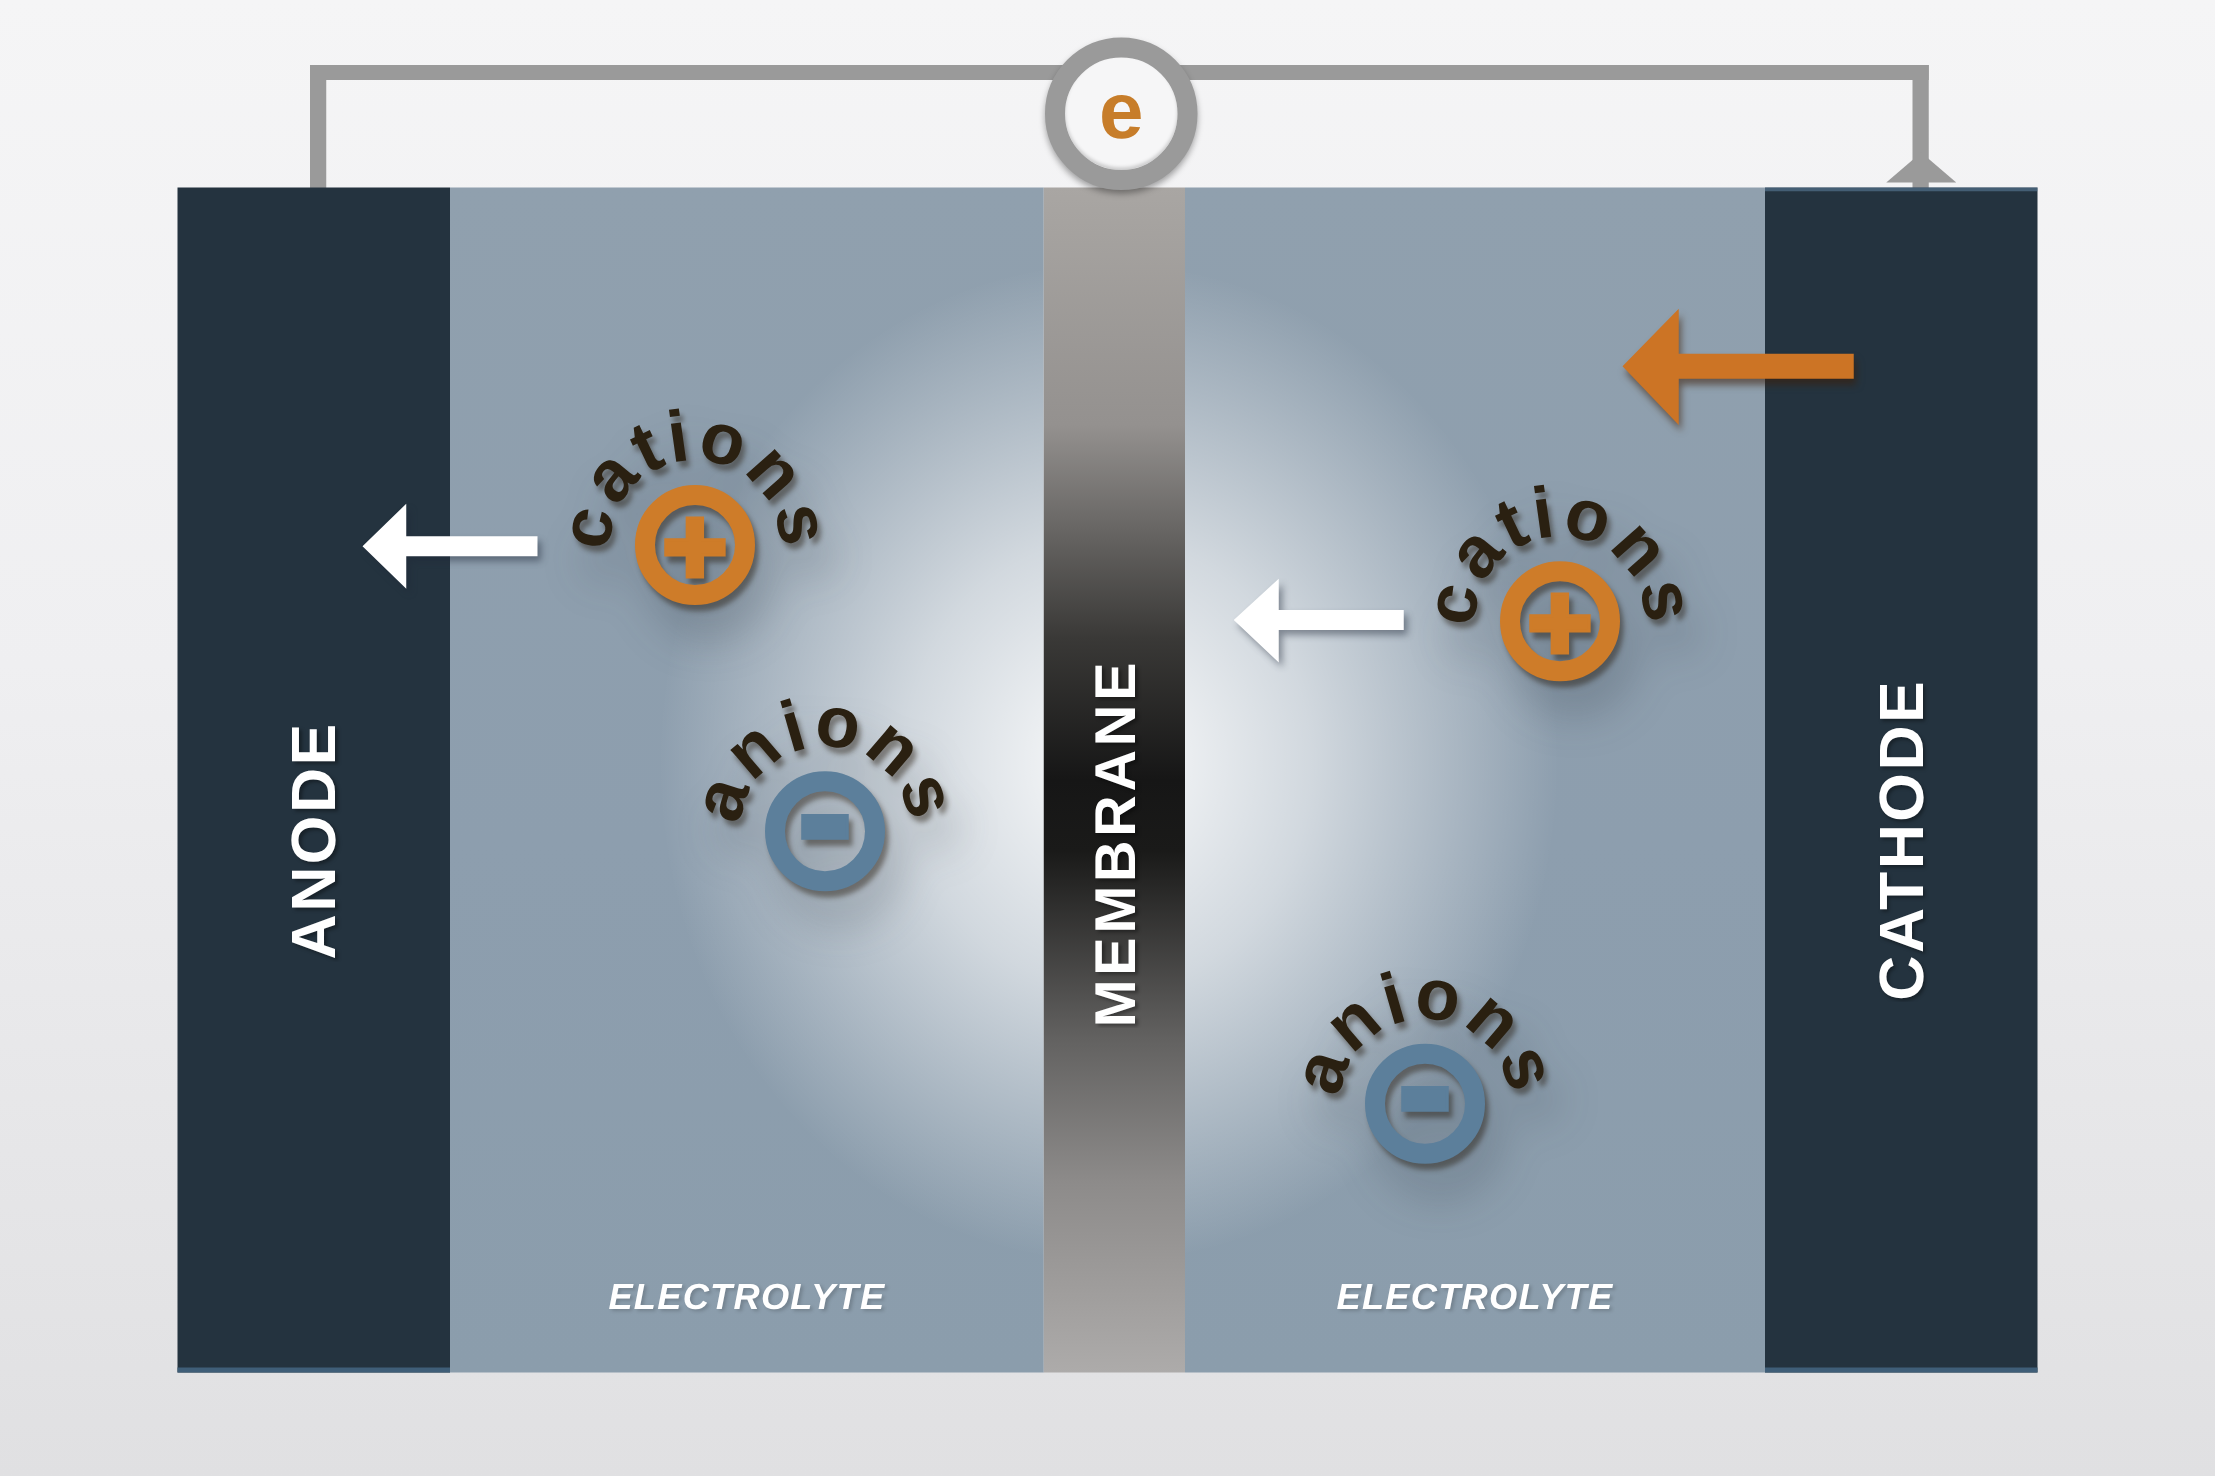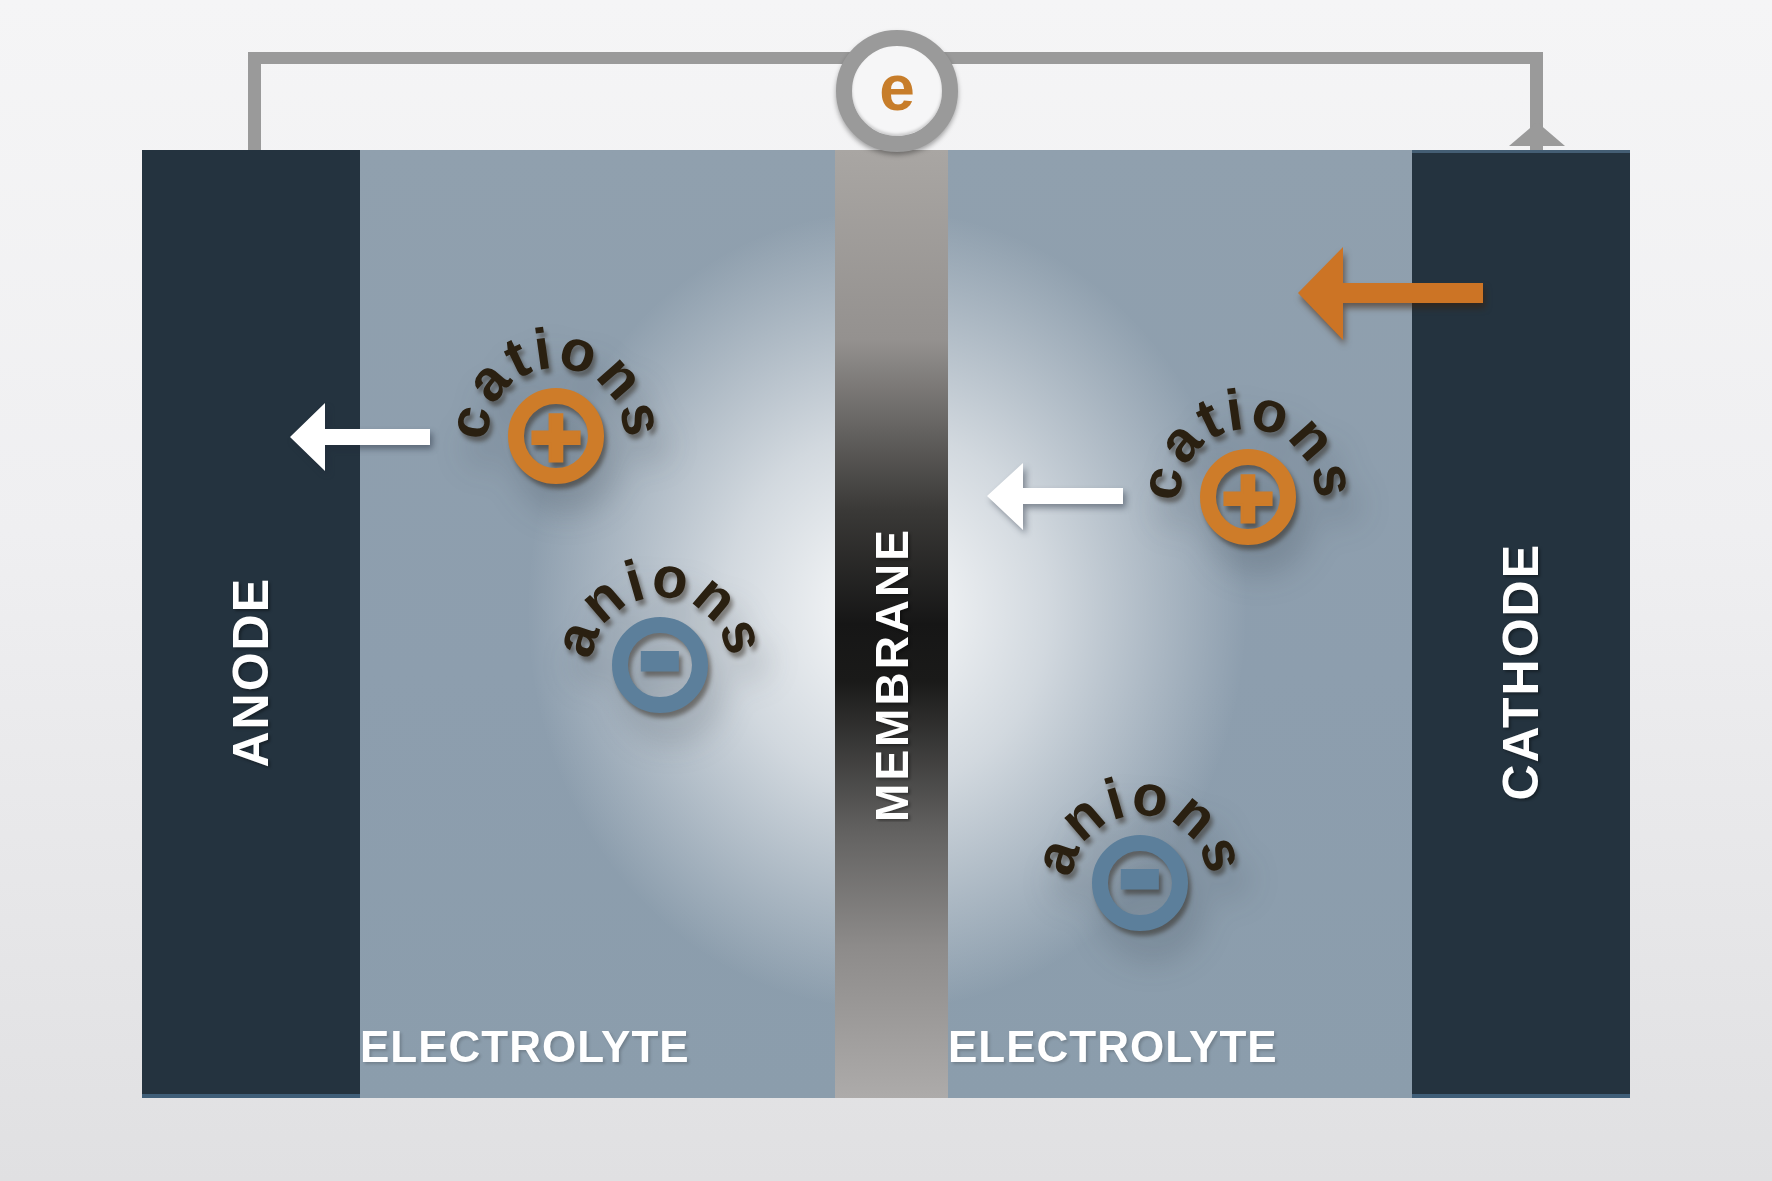--- a/index.html
+++ b/index.html
@@ -72,22 +72,22 @@
     writing-mode:vertical-rl;transform:rotate(180deg);
     color:#fff;font-weight:bold;letter-spacing:2px;
     text-shadow:-2px 2px 3px rgba(0,0,0,0.35);
   }
   #anode-label-box{left:142px;width:218px;}
   #cathode-label-box{left:1412px;width:218px;}
   #membrane-label-box{left:835px;width:113px;}
   #anode-label-box .vlabel,#cathode-label-box .vlabel{font-size:50px;margin-top:96px;}
   #membrane-label-box .vlabel{font-size:46px;letter-spacing:3px;margin-top:100px;}
   .hlabel{
-    position:absolute;color:#fff;font-weight:bold;font-size:44px;letter-spacing:1px;
-    text-align:left;text-shadow:2px 2px 3px rgba(0,0,0,0.18);pointer-events:none;
+    position:absolute;color:#fff;font-weight:bold;font-size:29px;letter-spacing:1px;
+    text-align:center;text-shadow:2px 2px 3px rgba(0,0,0,0.18);pointer-events:none;font-style:italic;
   }
   #electrolyte-left-label{left:360px;top:1022px;width:475px;}
   #electrolyte-right-label{left:948px;top:1022px;width:464px;}
   
   .ion{
     position:absolute;width:320px;height:300px;overflow:visible;
     filter:drop-shadow(3px 5px 2px rgba(35,25,10,0.45))
            drop-shadow(10px 24px 16px rgba(40,50,60,0.28));
   }
   .ion .ring{fill:none;stroke-width:16px;}

